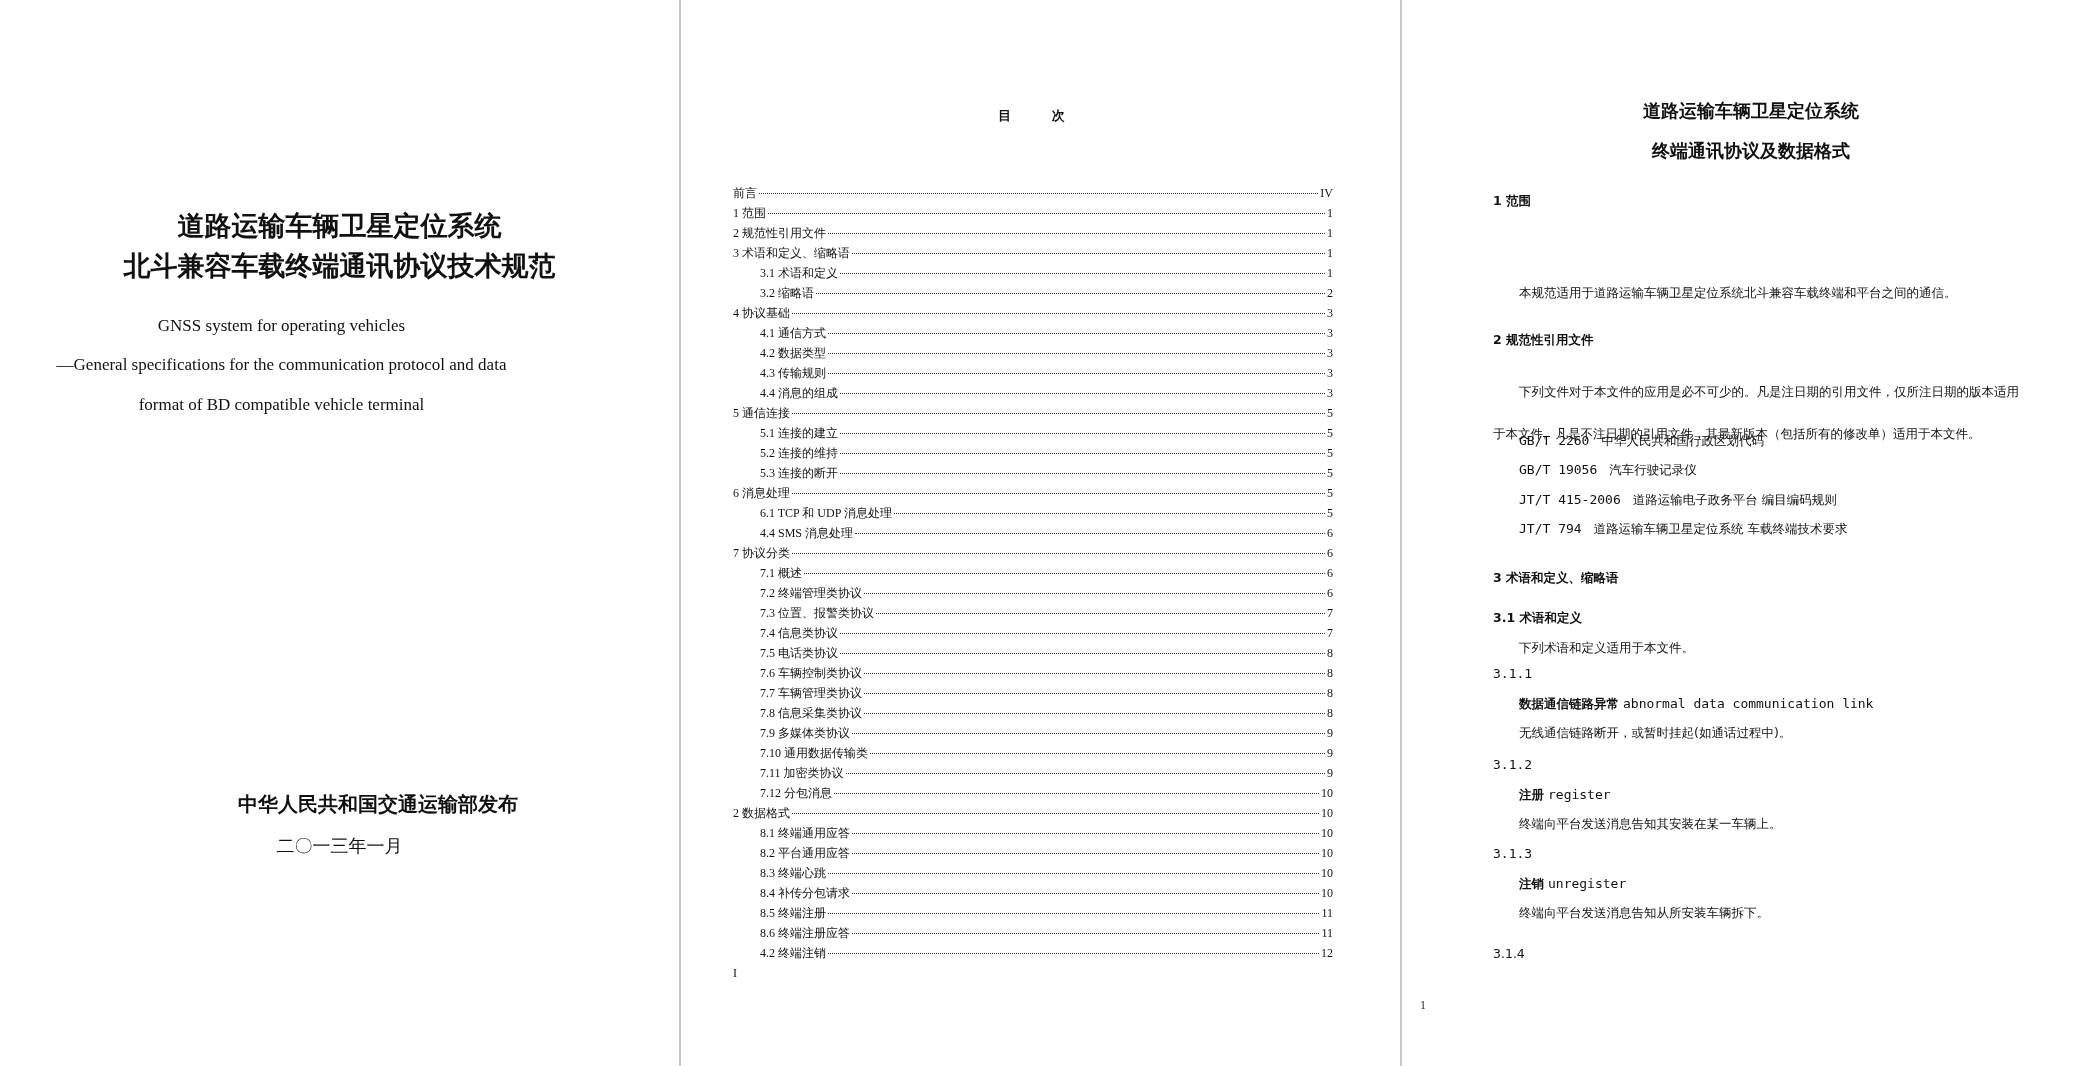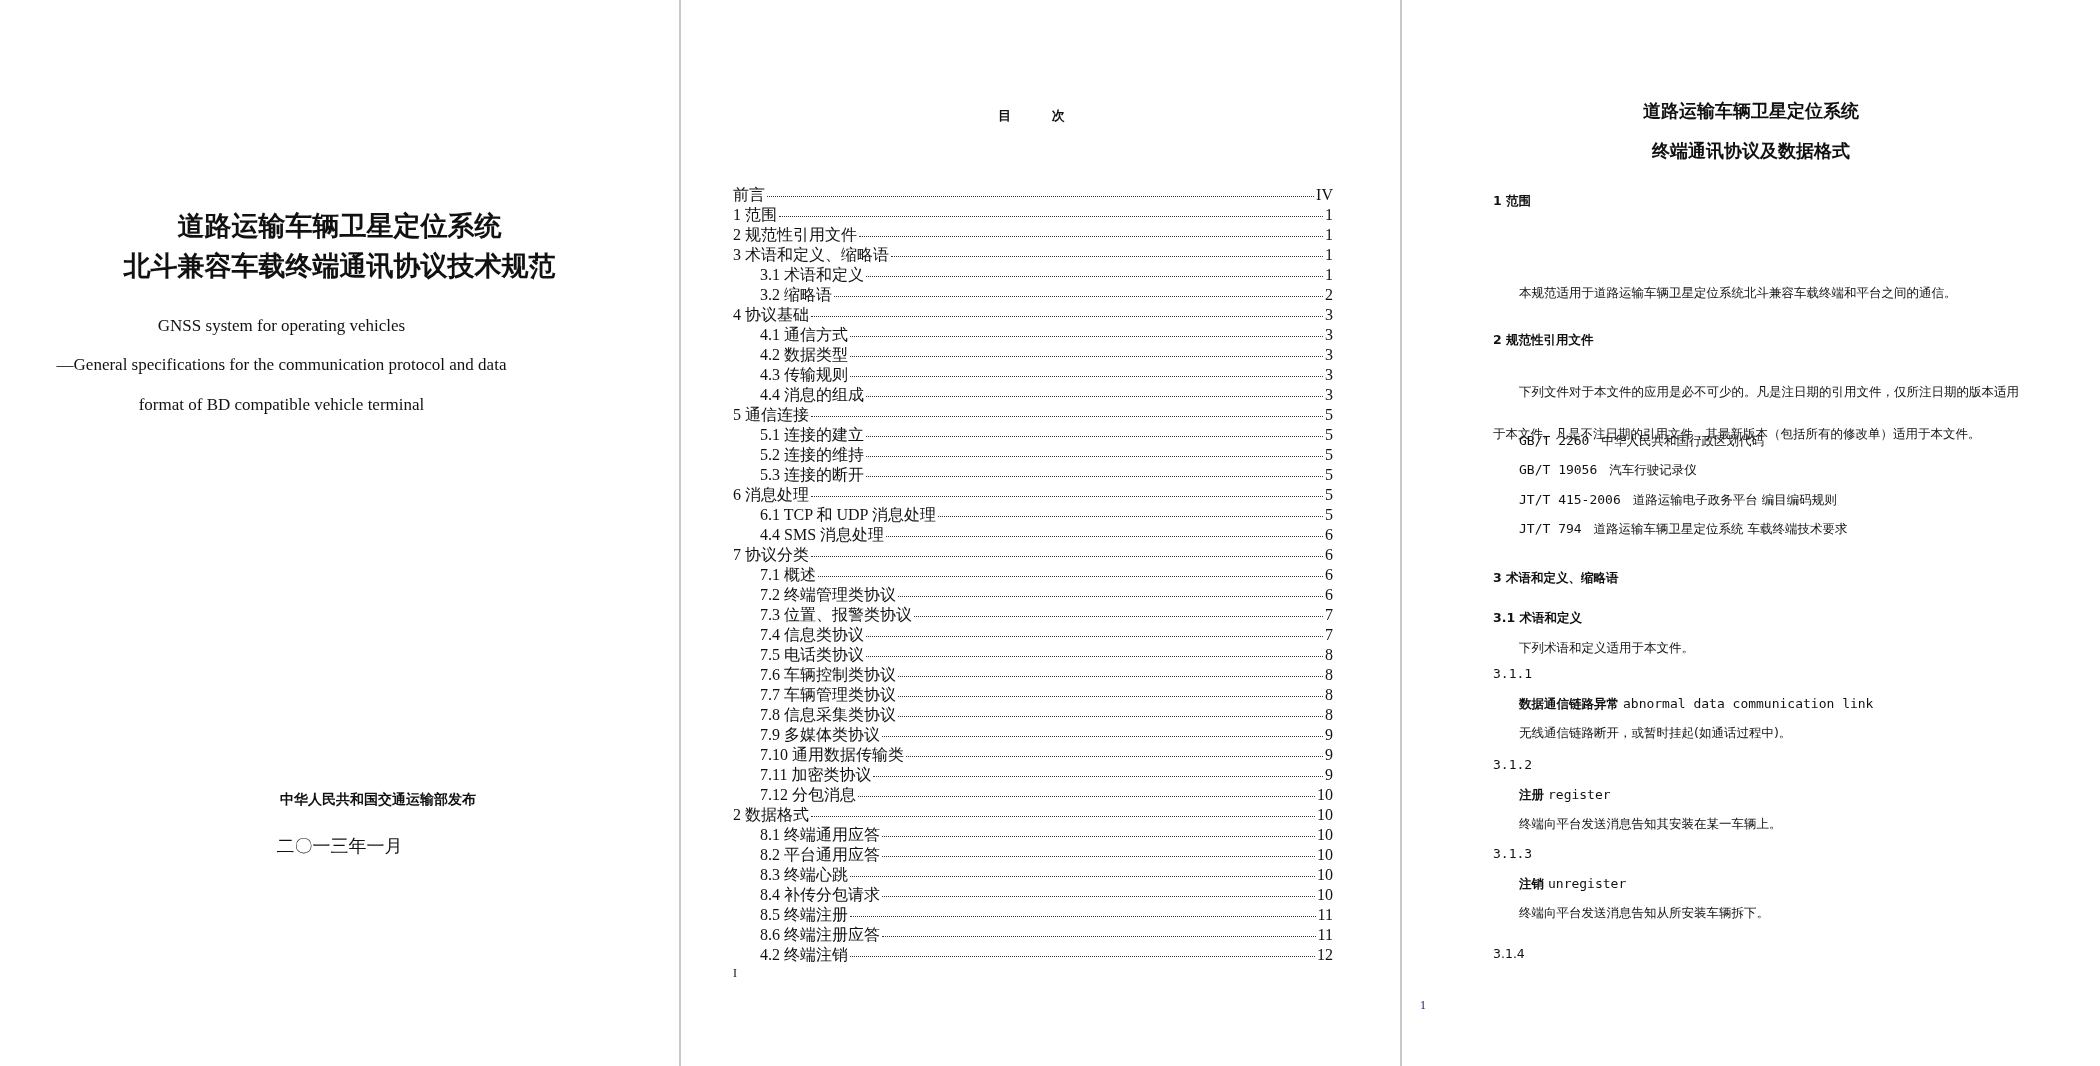--- a/index.html
+++ b/index.html
@@ -14,29 +14,29 @@
   .sep2 { left: 1400px; }
 
   
   .cover-title { position: absolute; left: 0; width: 679px; text-align: center;
                  font-family: "DejaVu Sans", sans-serif; font-weight: bold; font-size: 27px; line-height: 36px; }
   .ct1 { top: 208px; } .ct2 { top: 248px; }
   .cover-en { position: absolute; left: 4px; width: 555px; text-align: center;
               font-family: "Liberation Serif", serif; font-size: 17px; }
   .ce1 { top: 316px; } .ce2 { top: 355px; } .ce3 { top: 395px; }
   .cover-pub { position: absolute; left: 0; width: 756px; text-align: center; top: 791px;
-               font-family: "DejaVu Sans", sans-serif; font-weight: bold; font-size: 14px; }
+               font-family: "DejaVu Sans", sans-serif; font-weight: bold; font-size: 20px; }
   .cover-date { position: absolute; left: 0; width: 679px; text-align: center; top: 834px;
                 font-family: "DejaVu Sans", sans-serif; font-size: 18px; }
 
   
   .toc-title { position: absolute; top: 107px; left: 0; width: 719px; text-align: center;
                font-family: "DejaVu Sans", sans-serif; font-weight: bold; font-size: 13px; letter-spacing: 18px; }
   .toc-list { position: absolute; top: 185px; left: 52px; width: 600px; }
-  .toc-row { display: flex; align-items: baseline; height: 20px; font-size: 16px;
+  .toc-row { display: flex; align-items: baseline; height: 20px; font-size: 12px;
              font-family: "Liberation Serif", serif; }
   .toc-row.sub { padding-left: 27px; }
   .toc-row .lbl { white-space: nowrap; }
   .toc-row .dots { flex: 1; border-bottom: 1px dotted #333; margin: 0 2px; transform: translateY(-3px); }
   .toc-row .pg { white-space: nowrap; }
   .toc-footer { position: absolute; left: 52px; top: 966px; font-size: 12px; font-family: "Liberation Serif", serif; }
 
   
   .b-title { position: absolute; left: 0; width: 698px; text-align: center;
              font-family: "DejaVu Sans", sans-serif; font-weight: bold; font-size: 18px; }

